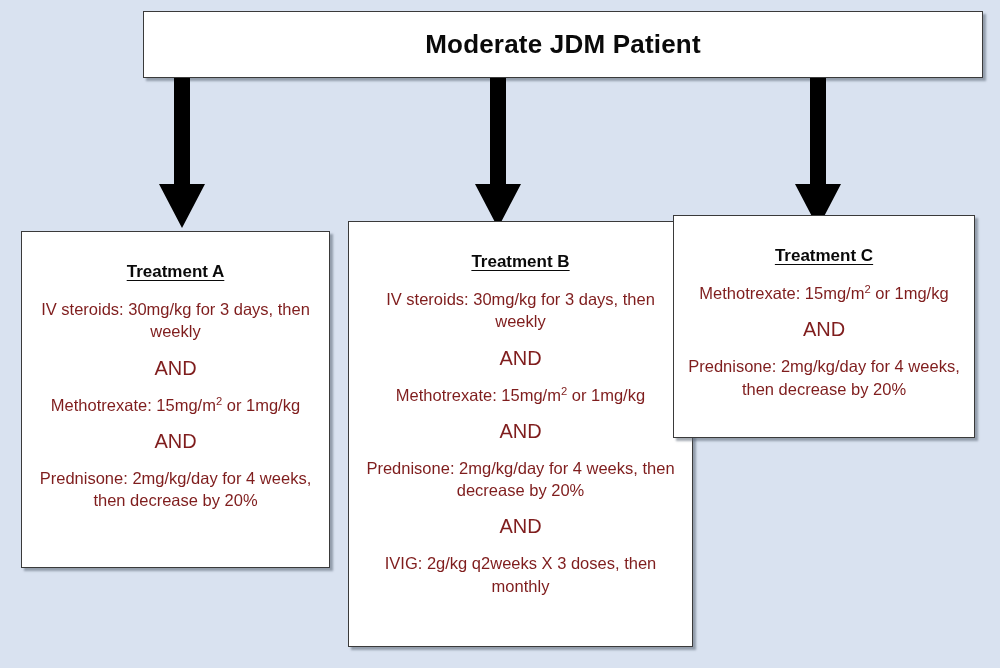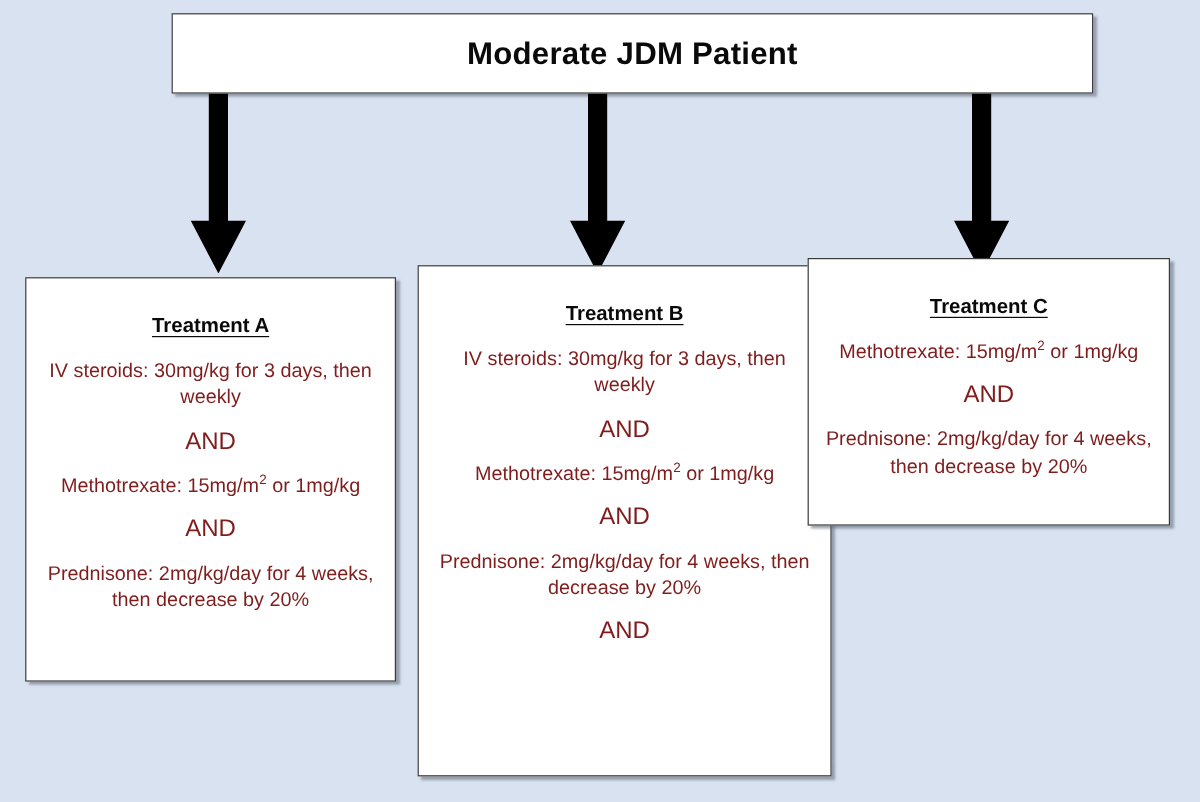--- a/index.html
+++ b/index.html
@@ -26,21 +26,21 @@
     background: #ffffff;
     border: 1px solid #3a3a3a;
     box-sizing: border-box;
     box-shadow: 3px 3px 2px rgba(90, 100, 115, 0.55);
   }
 
   
   #title-box {
     left: 143px;
     top: 11px;
-    width: 768px;
+    width: 840px;
     height: 67px;
     display: flex;
     align-items: center;
     justify-content: center;
   }
   #title-text {
     font-size: 26px;
     font-weight: bold;
     color: #0a0a0a;
     letter-spacing: 0.2px;
@@ -143,20 +143,23 @@
     </div>
     <div class="treat-line conj">AND</div>
     <div class="treat-line">
       <span>Methotrexate: 15mg/m</span><sup>2</sup><span> or 1mg/kg</span>
     </div>
     <div class="treat-line conj">AND</div>
     <div class="treat-line">
       <span>Prednisone: 2mg/kg/day for 4 weeks, then decrease by 20%</span>
     </div>
     <div class="treat-line conj">AND</div>
+    <div class="treat-line">
+      <span>IVIG: 2g/kg q2weeks X 3 doses, then monthly</span>
+    </div>
   </div>
 
   <div class="box treat-box" id="box-c">
     <div class="treat-heading">Treatment C</div>
     <div class="treat-line">
       <span>Methotrexate: 15mg/m</span><sup>2</sup><span> or 1mg/kg</span>
     </div>
     <div class="treat-line conj">AND</div>
     <div class="treat-line">
       <span>Prednisone: 2mg/kg/day for 4 weeks, then decrease by 20%</span>

